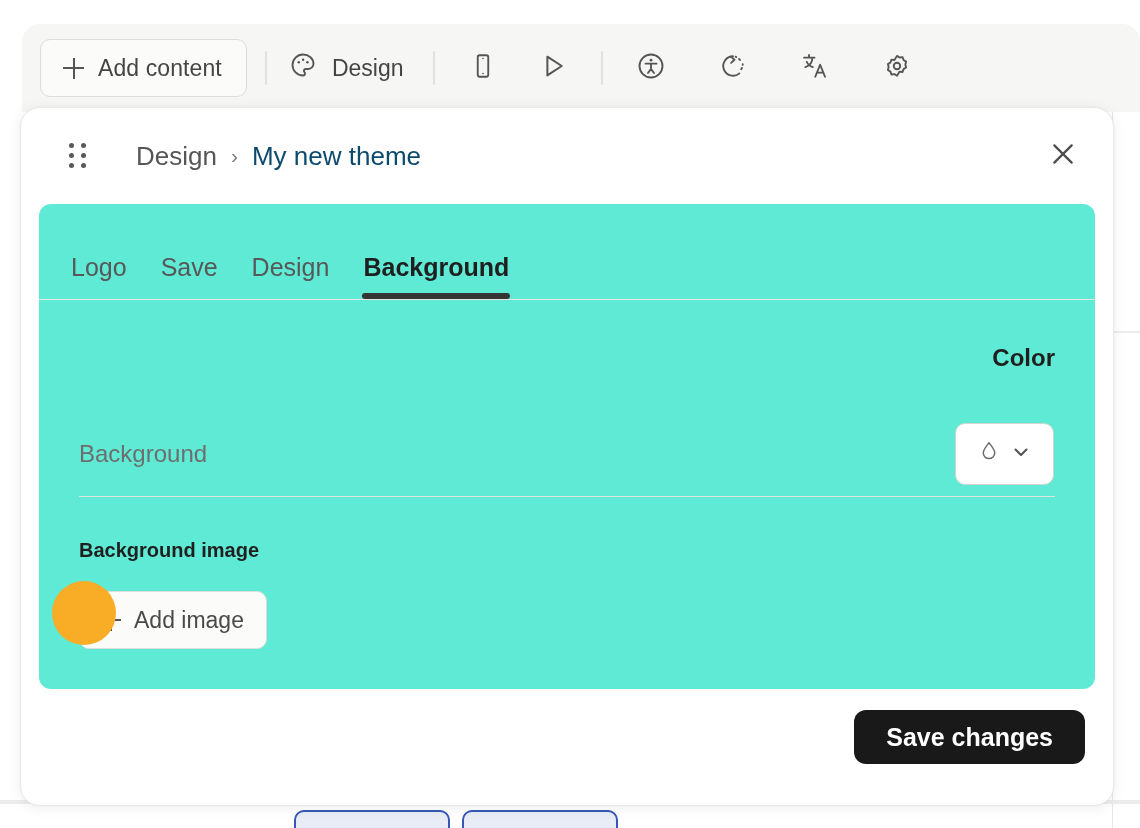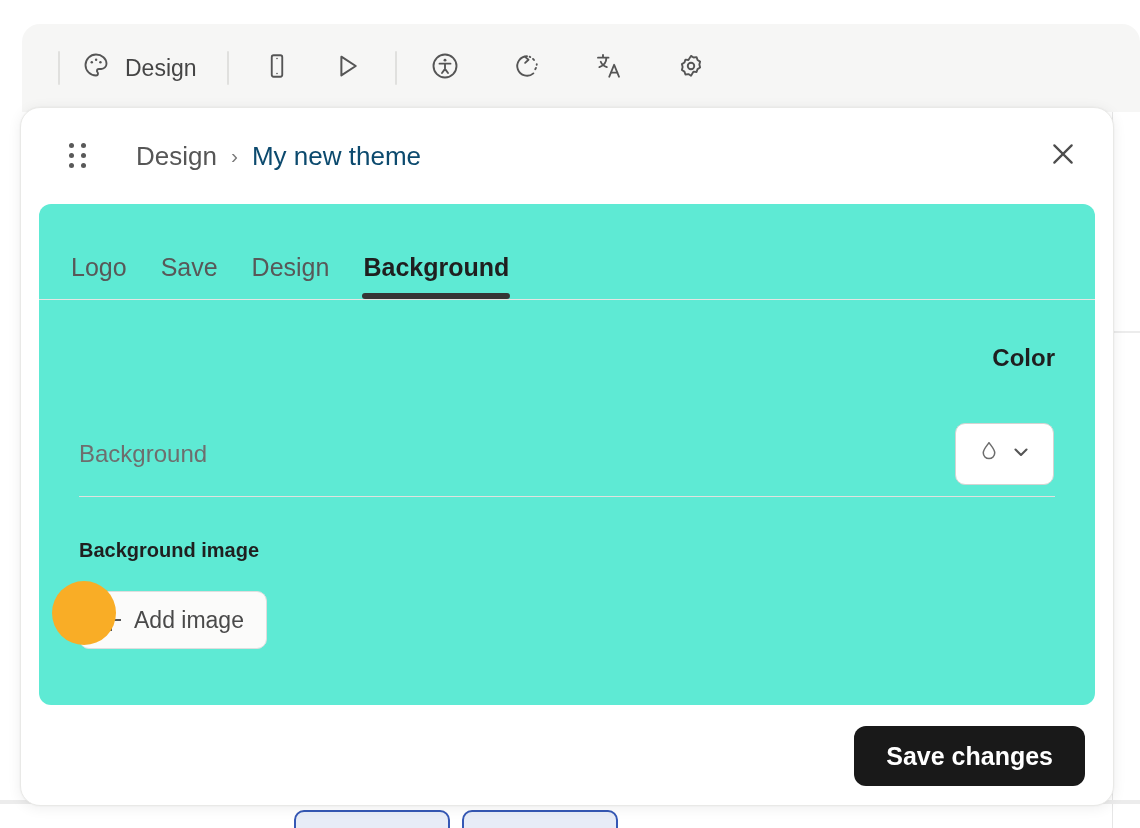--- a/index.html
+++ b/index.html
@@ -290,37 +290,37 @@
     gap: 13px;
     height: 58px;
     padding: 0 22px 0 20px;
     background: #fbfbfa;
     border: 1px solid #dedede;
     border-radius: 10px;
     cursor: pointer;
     font-size: 23px;
     color: #4a4a4a;
     margin-top: 29px;
-    margin-bottom: 56px;
+    margin-bottom: 40px;
   }
 
   
   .panel-foot {
     display: flex;
     justify-content: flex-end;
     padding: 21px 28px 0 0;
   }
   .save-btn {
     background: #191919;
     color: #ffffff;
     font-size: 25px;
     font-weight: bold;
     border: none;
     border-radius: 12px;
-    height: 60px;
+    height: 54px;
     padding: 0 32px;
     cursor: pointer;
     font-family: "Liberation Sans", sans-serif;
   }
 
   
   #cursor-dot {
     position: absolute;
     left: 52px;
     top: 581px;
@@ -338,20 +338,24 @@
 <div id="bg-layer">
   <div class="bg-vrule"></div>
   <div class="bg-hrule"></div>
   <div class="bg-strip"></div>
   <div class="bg-card one"></div>
   <div class="bg-card two"></div>
 </div>
 
 <div id="toolbar">
 
+  <div class="add-content-btn">
+    <span class="plus-glyph"></span>
+    <span>Add content</span>
+  </div>
 
   <span class="gap-18"></span>
   <div class="tb-divider"></div>
   <span class="gap-18"></span>
 
   <div class="design-btn">
     <span>
       <svg width="28" height="28" viewBox="0 0 24 24" fill="none" stroke="#555" stroke-width="1.6">
         <path d="M12 3a9 9 0 1 0 0 18c1 0 1.7-.8 1.7-1.7 0-.45-.17-.84-.45-1.13-.27-.28-.44-.67-.44-1.1 0-.93.76-1.68 1.69-1.68h2A4.5 4.5 0 0 0 21 10.9C21 6.54 16.97 3 12 3z"></path>
         <circle cx="8.4" cy="9.6" r="1.05" fill="#555" stroke="none"></circle>

